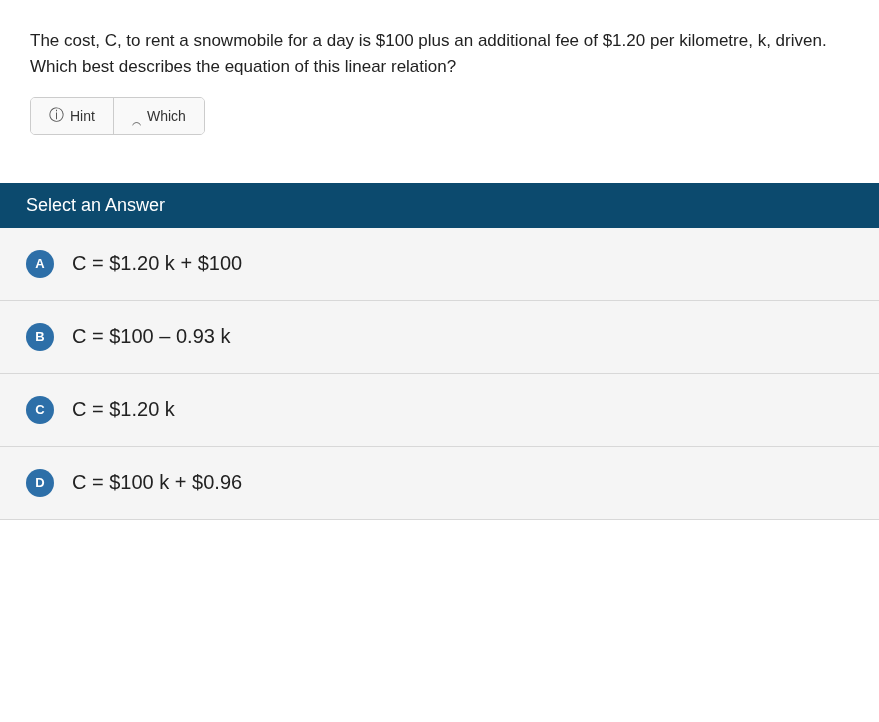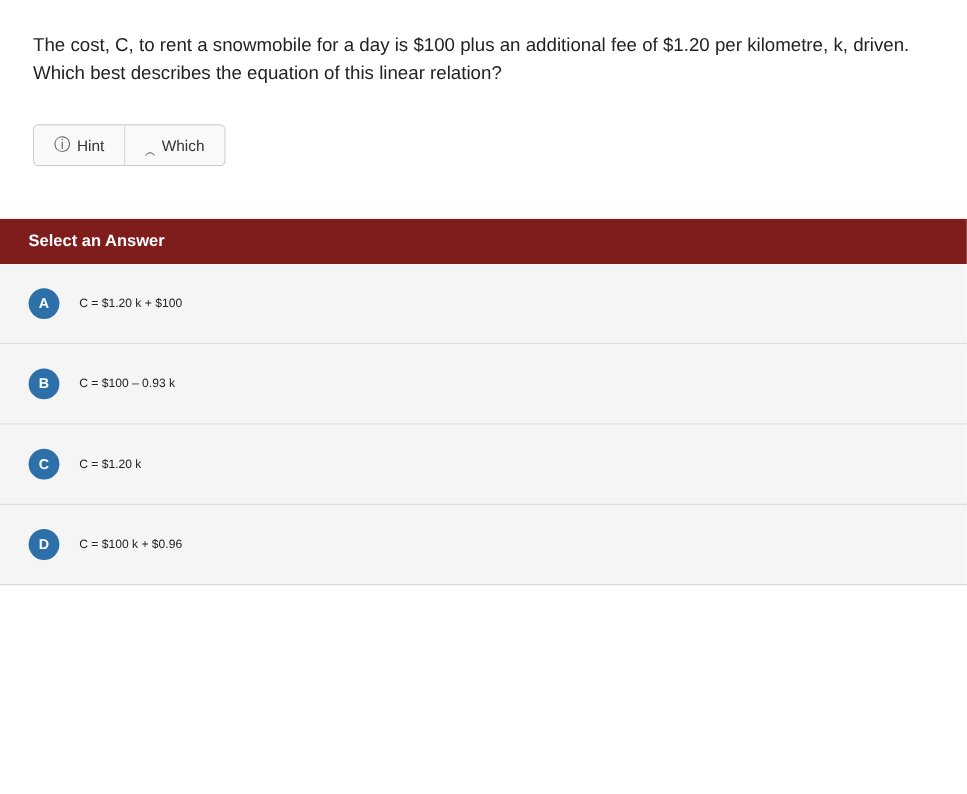--- a/index.html
+++ b/index.html
@@ -17,21 +17,21 @@
     }
 
     .question-container {
       padding: 28px 30px 20px 30px;
     }
 
     .question-text {
       font-size: 17px;
       line-height: 1.55;
       color: #222;
-      margin-bottom: 32px;
+      margin-bottom: 16px;
     }
 
     .toolbar {
       display: inline-flex;
       border: 1px solid #ccc;
       border-radius: 5px;
       overflow: hidden;
       background: #f9f9f9;
       margin-bottom: 28px;
     }
@@ -52,25 +52,25 @@
     .toolbar-btn:last-child {
       border-right: none;
     }
 
     .toolbar-icon {
       font-size: 15px;
       color: #555;
     }
 
     .select-answer-bar {
-      background: #7f1d1d;
+      background: #0c4a6e;
       padding: 12px 26px;
       color: #fff;
-      font-size: 15px;
-      font-weight: bold;
+      font-size: 18px;
+      font-weight: normal;
       margin-bottom: 0;
     }
 
     .answers-list {
       display: flex;
       flex-direction: column;
     }
 
     .answer-item {
       display: flex;
@@ -93,21 +93,21 @@
       height: 28px;
       border-radius: 50%;
       background: #2d6fa8;
       color: #fff;
       font-size: 13px;
       font-weight: bold;
       flex-shrink: 0;
     }
 
     .answer-text {
-      font-size: 11px;
+      font-size: 20px;
       color: #222;
     }
   </style>
 </head>
 <body>
 
 <div class="question-container">
   <p class="question-text">The cost, C, to rent a snowmobile for a day is $100 plus an additional fee of $1.20 per kilometre, k, driven. Which best describes the equation of this linear relation?</p>
 
   <div class="toolbar">

